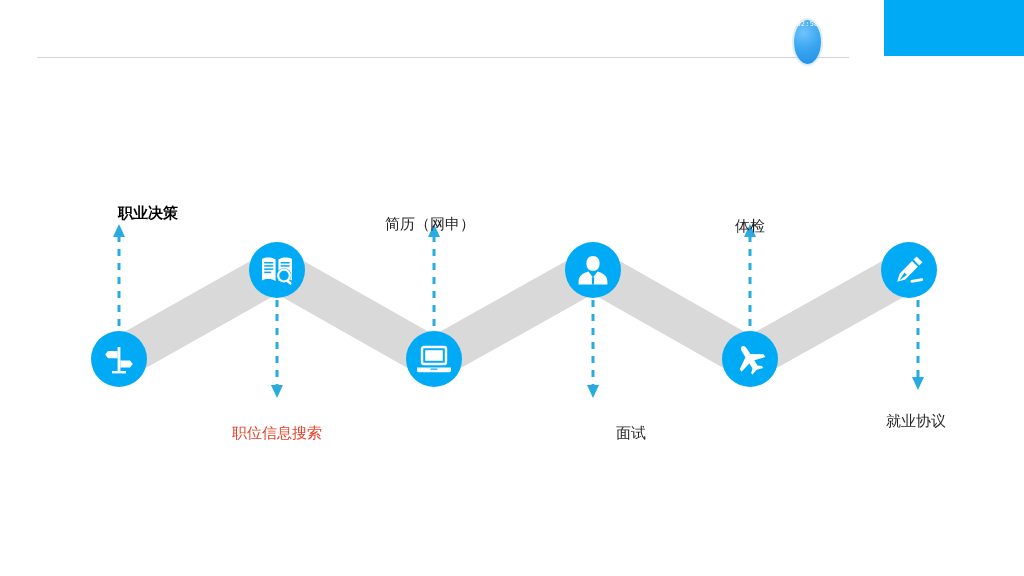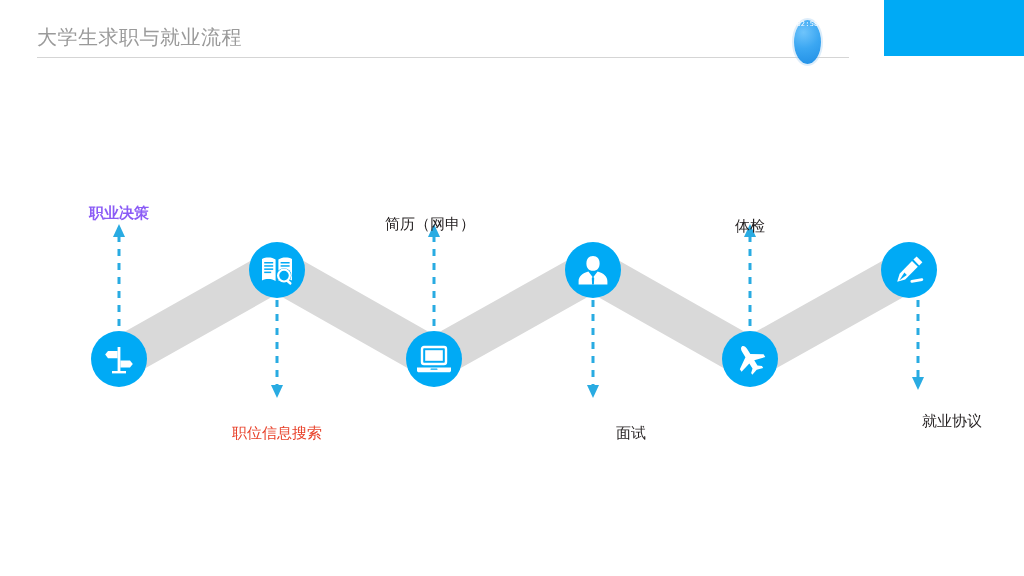--- a/index.html
+++ b/index.html
@@ -101,40 +101,40 @@
   .label {
     position: absolute;
     font-size: 15px;
     line-height: 20px;
     color: #231f20;
     white-space: nowrap;
     transform: translateX(-50%);
   }
   .label.bold {
     font-weight: bold;
-    color: #8b5cf6;
+    color: #000000;
+    margin-left: 29px;
   }
   .label.accent-red {
     color: #E8412A;
   }
 
   .connector {
     position: absolute;
     transform: translateX(-50%);
     pointer-events: none;
   }
 </style>
 </head>
 <body>
 
 <div class="slide">
 
   <div class="header-accent"></div>
 
-  <div class="page-title">大学生求职与就业流程</div>
 
   <div class="header-rule"></div>
 
   <div class="timer-badge">
     <span>02:58</span>
   </div>
 
   <div class="diagram">
 
     <svg class="ribbon-svg" viewBox="0 0 1024 576">
@@ -245,16 +245,16 @@
     <div class="label bold" style="left:119px; top:203px;">职业决策</div>
 
     <div class="label accent-red" style="left:277px; top:423px;">职位信息搜索</div>
 
     <div class="label" style="left:430px; top:214px;">简历（网申）</div>
 
     <div class="label" style="left:595px; top:423px;margin-left:36px;">面试</div>
 
     <div class="label" style="left:750px; top:216px;">体检</div>
 
-    <div class="label" style="left:916px; top:411px;margin-left:36px;">就业协议</div>
+    <div class="label" style="left:916px; top:411px;">就业协议</div>
 
   </div>
 </div>
 
 </body></html>

